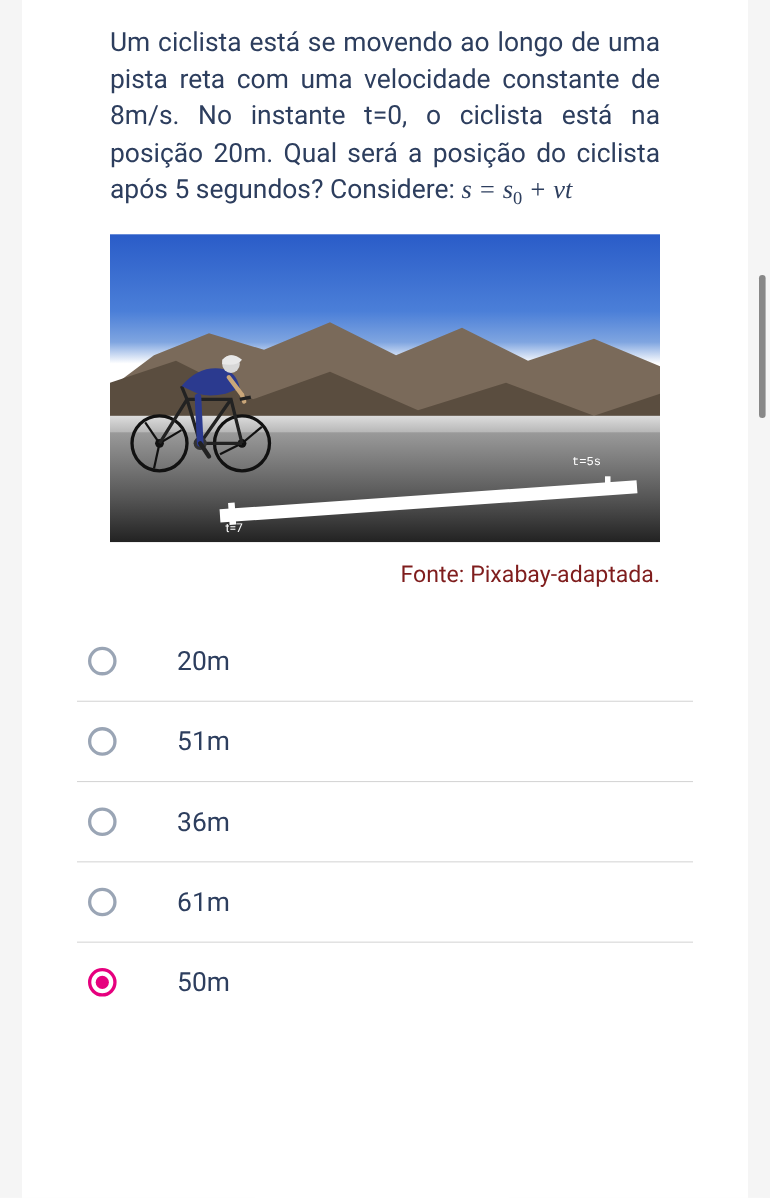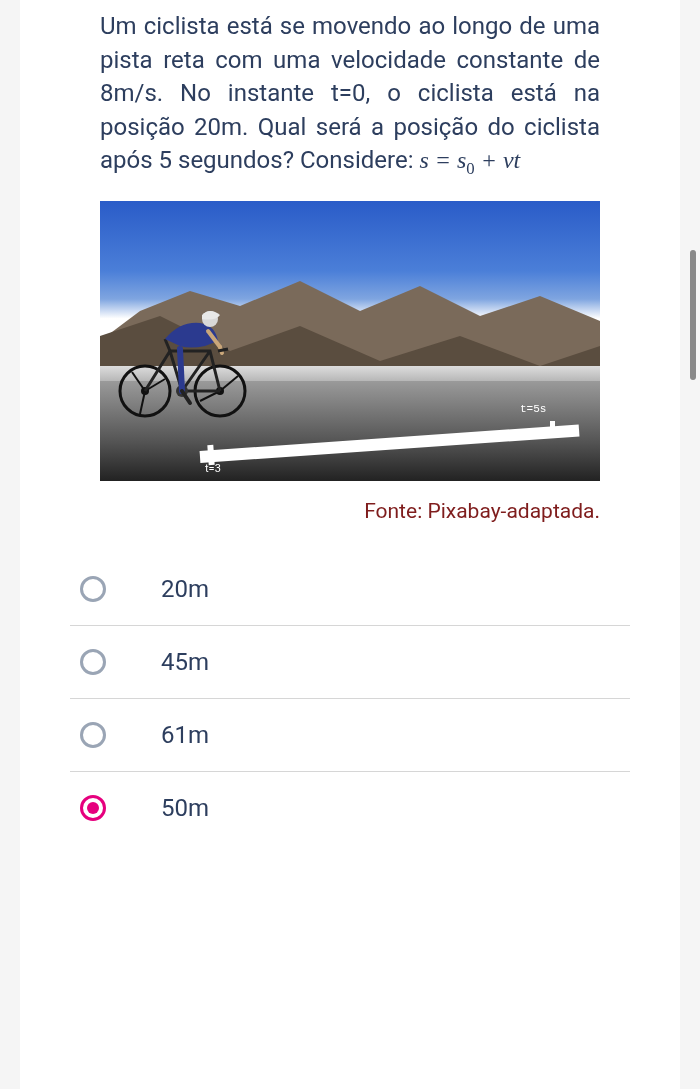--- a/index.html
+++ b/index.html
@@ -7,21 +7,21 @@
     font-family: -apple-system, BlinkMacSystemFont, "Segoe UI", Roboto, Arial, sans-serif;
     background: #f5f5f5;
     width: 700px;
     height: 1089px;
     overflow: hidden;
     position: relative;
   }
   .container {
     background: #fff;
     margin: 0 20px;
-    padding: 0 30px 0 30px;
+    padding: 12px 30px 0 30px;
     height: 100%;
     position: relative;
   }
   .scrollbar-indicator {
     position: absolute;
     right: 4px;
     top: 250px;
     width: 6px;
     height: 130px;
     background: #888;
@@ -191,21 +191,21 @@
         <path d="M0,120 L0,80 L40,50 L90,30 L140,45 L200,20 L260,50 L320,25 L380,55 L440,35 L500,60 L500,120 Z" fill="#7a6a5a"></path>
       </svg>
       <svg class="mountain-front" viewBox="0 0 500 100" preserveAspectRatio="none">
         <path d="M0,100 L0,40 L60,20 L130,55 L200,30 L280,65 L360,40 L440,70 L500,50 L500,100 Z" fill="#5a4d3f"></path>
       </svg>
       <div class="barrier"></div>
       <div class="road"></div>
       <div class="road-line-main"></div>
       <div class="tick-start"></div>
       <div class="tick-end"></div>
-      <div class="label-t0">t=3</div>
+      <div class="label-t0">t=7</div>
       <div class="label-t5">t=5s</div>
       <svg class="cyclist" viewBox="0 0 150 130">
         <circle cx="35" cy="100" r="25" fill="none" stroke="#111" stroke-width="3"></circle>
         <circle cx="35" cy="100" r="4" fill="#111"></circle>
         <line x1="35" y1="100" x2="22" y2="81" stroke="#111" stroke-width="2"></line>
         <line x1="35" y1="100" x2="55" y2="88" stroke="#111" stroke-width="2"></line>
         <line x1="35" y1="100" x2="30" y2="123" stroke="#111" stroke-width="2"></line>
         <circle cx="110" cy="100" r="25" fill="none" stroke="#111" stroke-width="3"></circle>
         <circle cx="110" cy="100" r="4" fill="#111"></circle>
         <line x1="110" y1="100" x2="128" y2="85" stroke="#111" stroke-width="2"></line>
@@ -227,21 +227,25 @@
 
   <div class="caption">Fonte: Pixabay-adaptada.</div>
 
   <div class="options">
     <div class="option">
       <div class="radio"></div>
       <div class="option-label">20m</div>
     </div>
     <div class="option">
       <div class="radio"></div>
-      <div class="option-label">45m</div>
+      <div class="option-label">51m</div>
+    </div>
+    <div class="option">
+      <div class="radio"></div>
+      <div class="option-label">36m</div>
     </div>
     <div class="option">
       <div class="radio"></div>
       <div class="option-label">61m</div>
     </div>
     <div class="option">
       <div class="radio selected"></div>
       <div class="option-label">50m</div>
     </div>
   </div>

